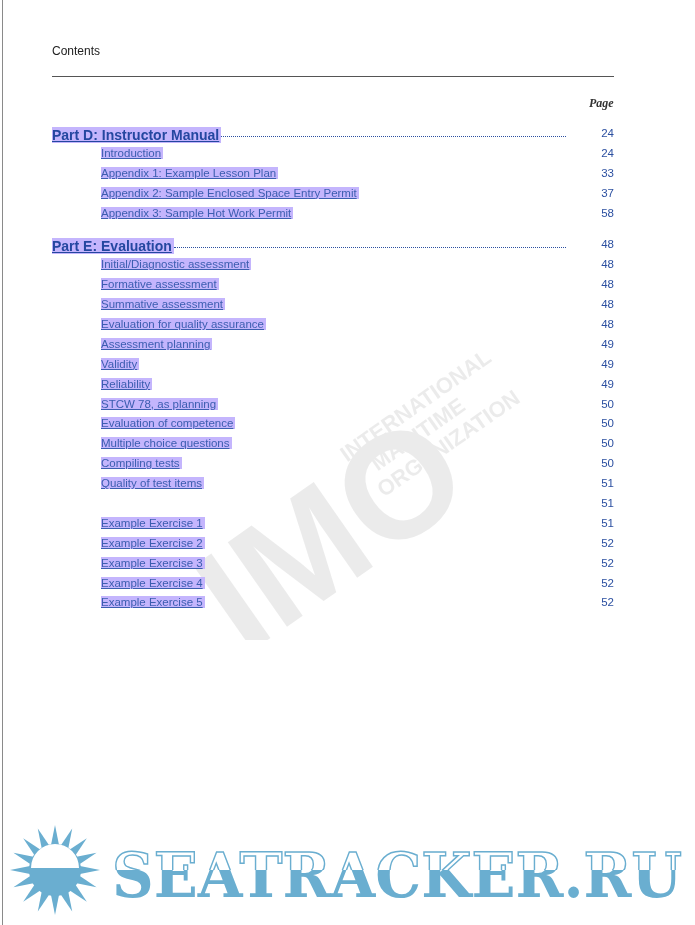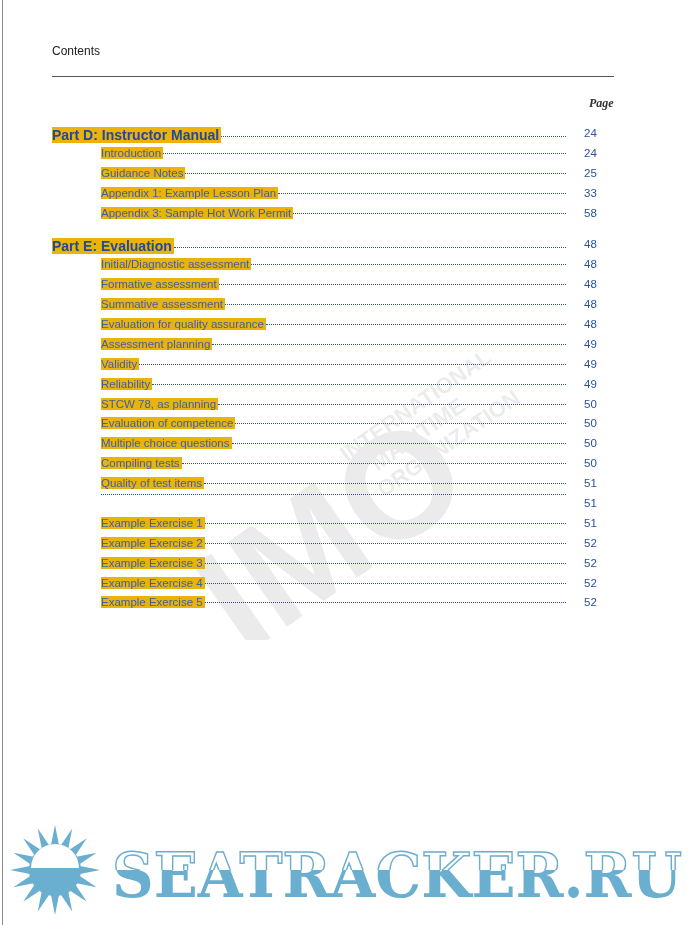--- a/index.html
+++ b/index.html
@@ -7,25 +7,25 @@
     width: 695px; height: 925px; background: #ffffff; position: relative; overflow: hidden;
     font-family: "Liberation Sans", "DejaVu Sans", sans-serif;
   }
   .left-edge { position: absolute; left: 2px; top: 0; width: 1px; height: 925px; background: #8a8a8a; }
   .running-head { position: absolute; left: 52px; top: 44px; font-size: 12px; color: #222; }
   .head-rule { position: absolute; left: 52px; top: 76px; width: 562px; height: 1px; background: #555; }
   .page-label { position: absolute; left: 589px; top: 96px; font-size: 12px; font-style: italic; color: #333; font-family: "Liberation Serif", serif; font-weight: bold; }
 
   .toc { position: absolute; left: 52px; top: 127px; width: 562px; }
   .row { position: relative; display: flex; align-items: baseline; height: 19.9px; color: #2b4fa0; }
-  .row .title { white-space: nowrap; padding-right: 2px; background: #eab308; position: relative; z-index: 2; }
+  .row .title { white-space: nowrap; padding-right: 2px; background: #c4b5fd; position: relative; z-index: 2; text-decoration: underline; }
   .row .leader { flex: 1; border-bottom: 1.3px dotted #2b4fa0; margin-right: 48px; position: relative; top: -3px; z-index: 1; }
-  .row .pg { position: absolute; right: 0; width: 30px; color: #2b4fa0; font-size: 11.5px; }
+  .row .pg { position: absolute; right: 0; width: 30px; text-align: right; color: #2b4fa0; font-size: 11.5px; }
   .row.part .title { font-weight: bold; font-size: 14px; color: #2447a0; }
-  .row.sub { padding-left: 49px; font-size: 11.5px; }
+  .row.sub { padding-left: 49px; font-size: 11.5px; flex-direction: column; }
   .row.sub .title { color: #3c5eb0; }
   .gap { height: 12px; }
   .gap2 { height: 12px; }
 
   .watermark { position: absolute; left: 150px; top: 340px; width: 420px; height: 300px; pointer-events: none; opacity: 0.16; z-index: 0; }
 
   .footer-logo { position: absolute; left: 0; top: 820px; width: 695px; height: 100px; }
 </style>
 </head>
 <body>
@@ -50,28 +50,28 @@
     <span class="title">Part D: Instructor Manual</span>
       <span class="leader"></span>
       <span class="pg">24</span>
   </div>
   <div class="row sub">
       <span class="title">Introduction</span>
       <span class="leader"></span>
       <span class="pg">24</span>
     </div>
   <div class="row sub">
-      <span class="title">Guidance Notes</span>
-      <span class="leader"></span>
-      <span class="pg">25</span>
-    </div>
-  <div class="row sub">
       <span class="title">Appendix 1: Example Lesson Plan</span>
       <span class="leader"></span>
       <span class="pg">33</span>
+    </div>
+  <div class="row sub">
+      <span class="title">Appendix 2: Sample Enclosed Space Entry Permit</span>
+      <span class="leader"></span>
+      <span class="pg">37</span>
     </div>
   <div class="row sub">
       <span class="title">Appendix 3: Sample Hot Work Permit</span>
       <span class="leader"></span>
       <span class="pg">58</span>
     </div>
 
   <div class="gap"></div>
 
   <div class="row part">

